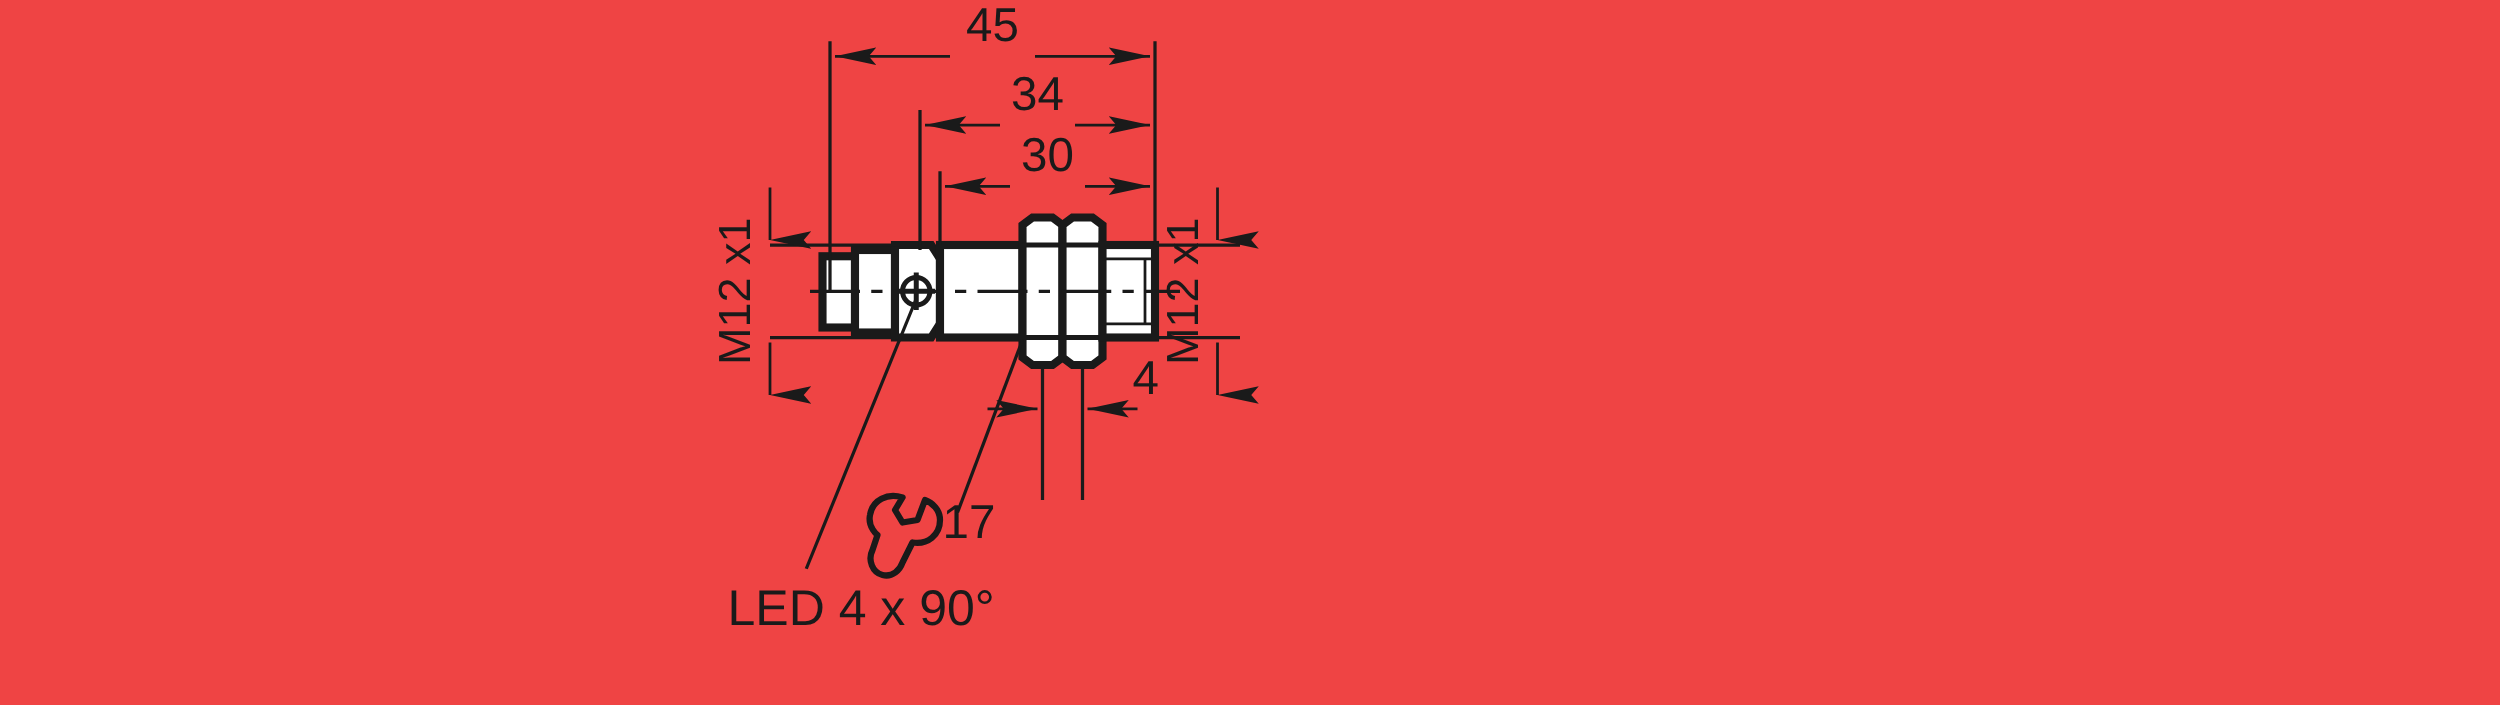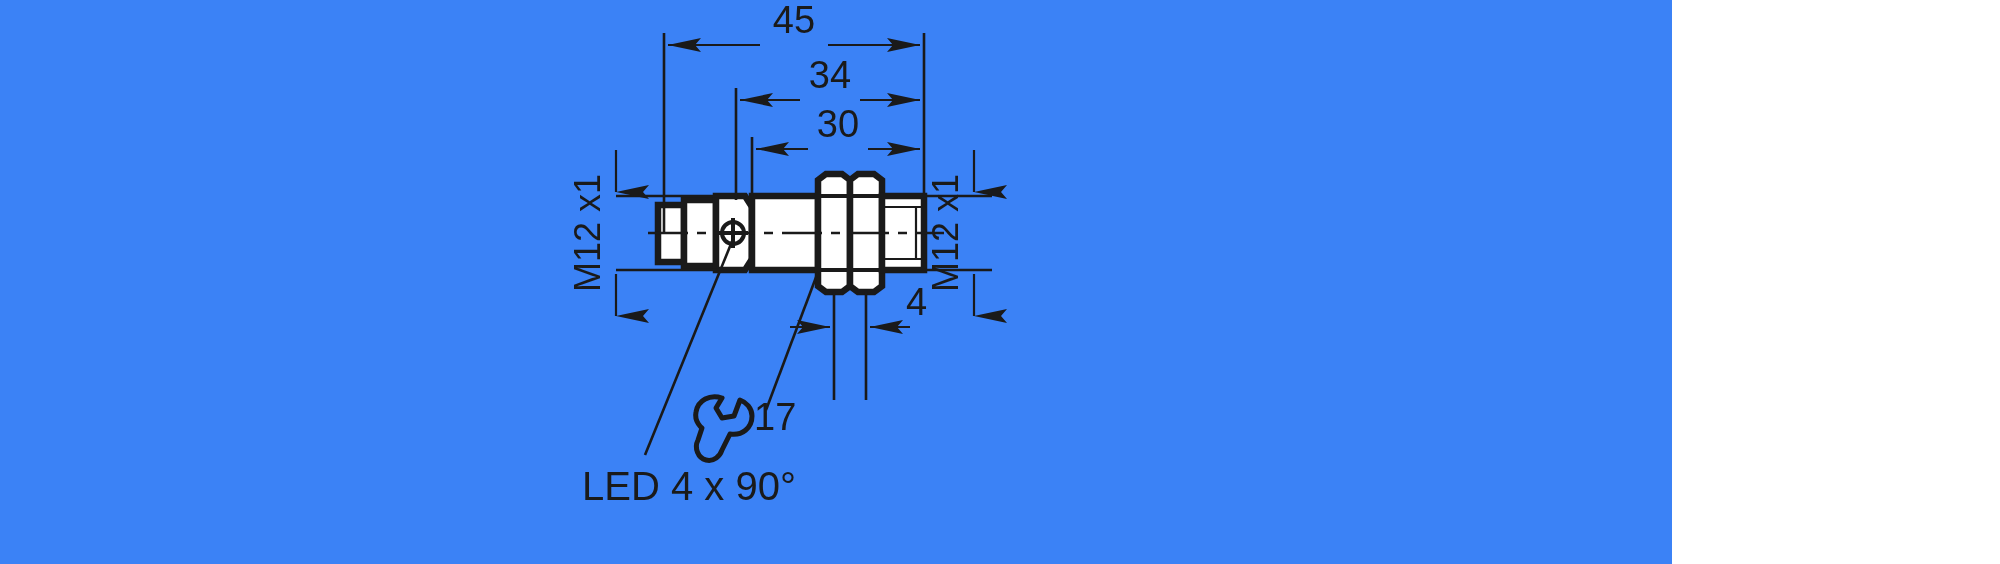--- a/index.html
+++ b/index.html
@@ -9,23 +9,23 @@
     background: #ffffff;
   }
   body {
     width: 2000px;
     height: 564px;
     overflow: hidden;
     font-family: "Liberation Sans", sans-serif;
   }
   #stage {
     position: relative;
-    width: 1672px;
+    width: 2000px;
     height: 564px;
-    background: #3b82f6;
+    background: #ef4444;
     text-align: center;
   }
   #drawing-svg {
     position: absolute;
     left: 0;
     top: 0;
     width: 2000px;
     height: 564px;
     display: block;
   }

